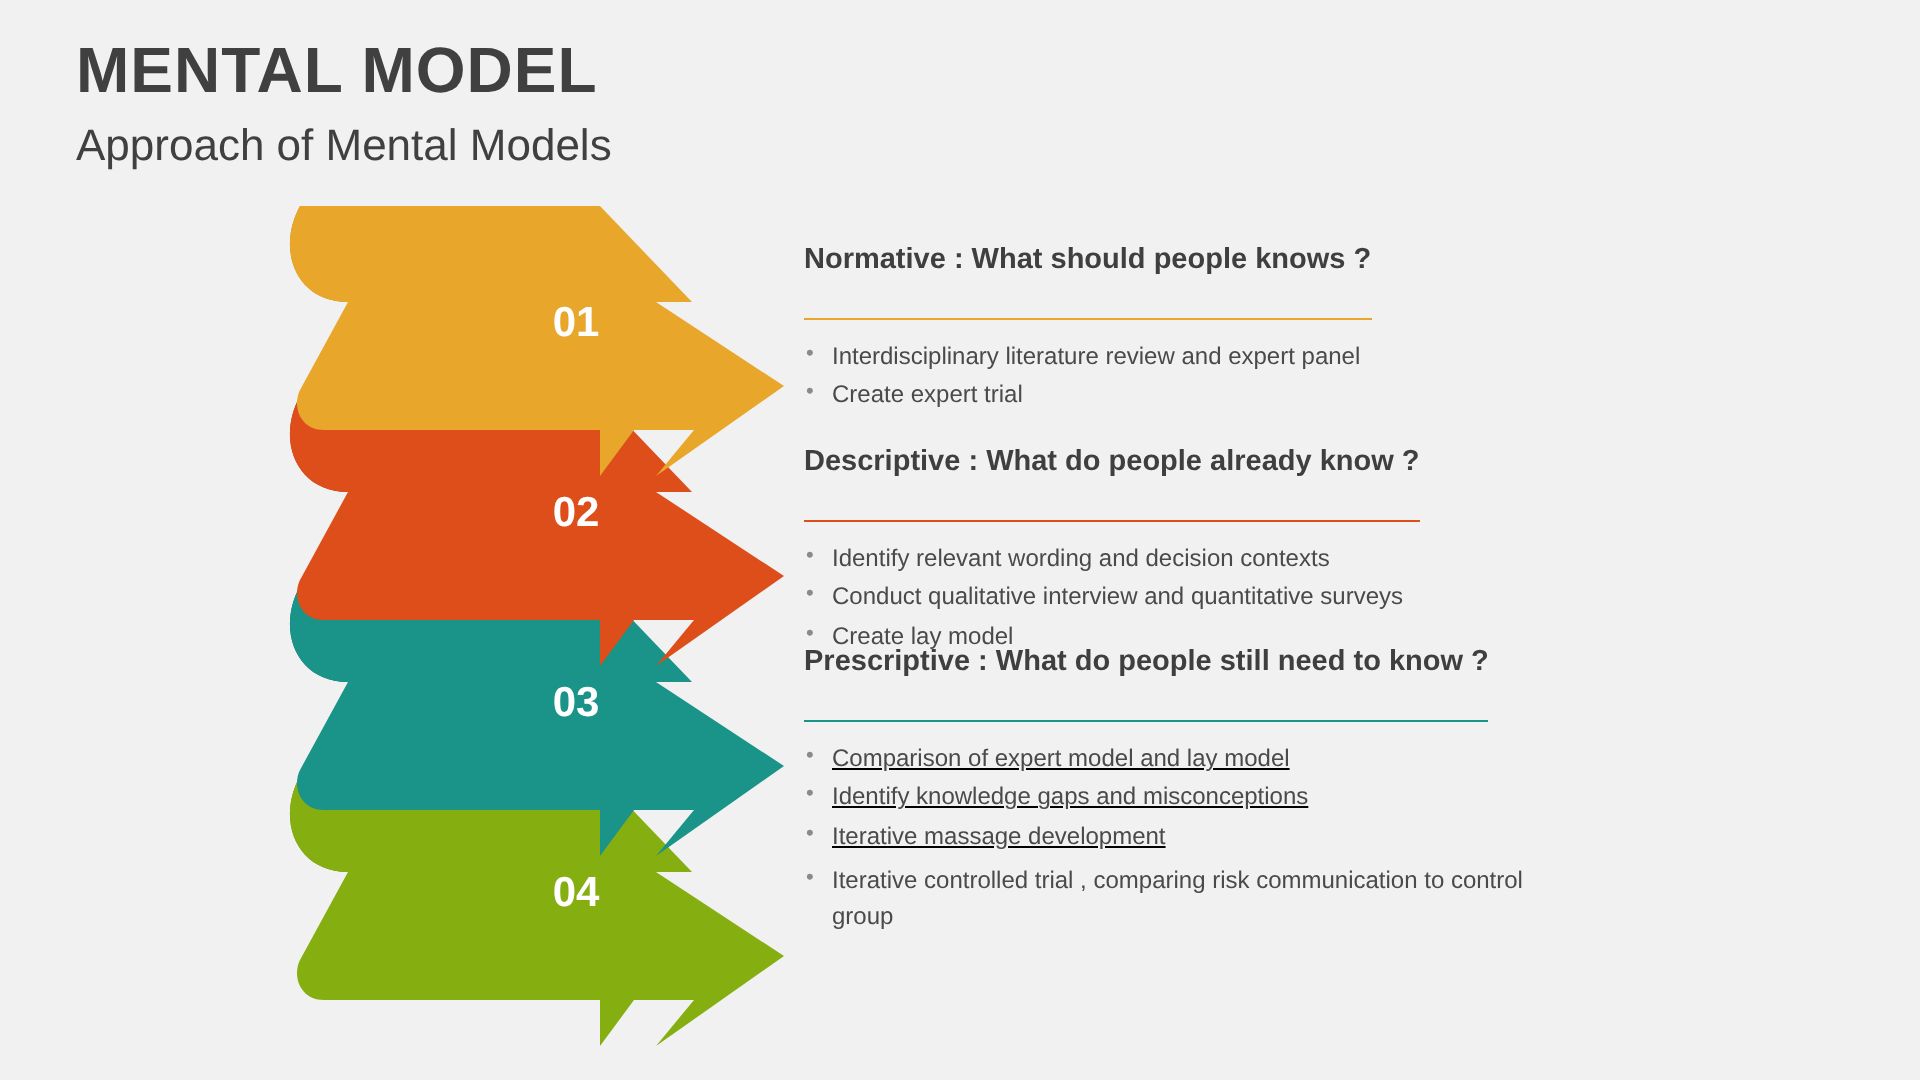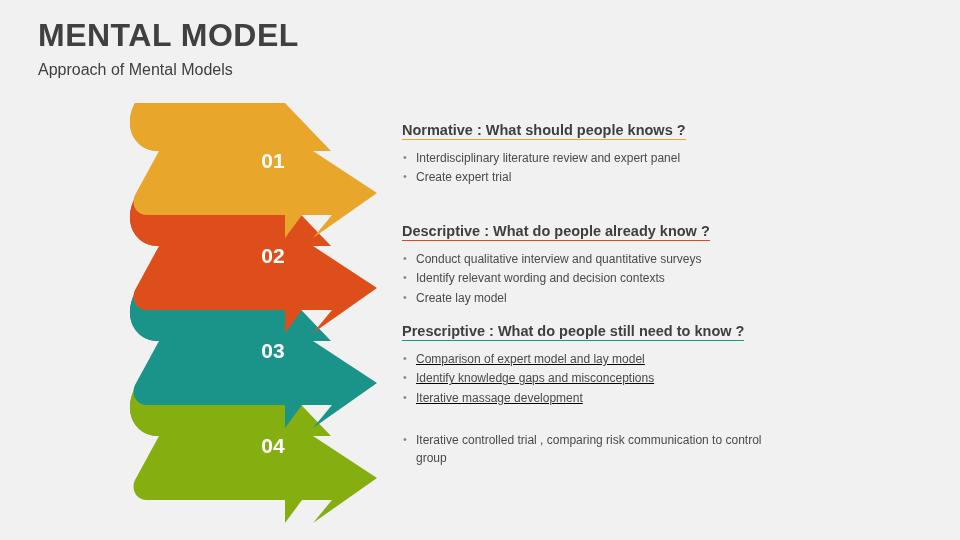--- a/index.html
+++ b/index.html
@@ -29,30 +29,30 @@
     font-size: 32px;
     font-weight: bold;
     color: #404040;
     letter-spacing: 0.5px;
     line-height: 1.2;
   }
   .subtitle {
     position: absolute;
     left: 38px;
     top: 60px;
-    font-size: 16px;
+    font-size: 22px;
     font-weight: normal;
     color: #404040;
     line-height: 1.2;
   }
 
   
   .arrows {
     position: absolute;
-    left: 117px;
+    left: 132px;
     top: 88px;
     width: 275px;
     height: 435px;
     text-decoration: underline;
   }
   .arrows svg {
     display: block;
   }
   .arrow-number {
     font-family: "Liberation Sans", sans-serif;
@@ -70,21 +70,21 @@
   .block-1 { top: 121px; }
   .block-2 { top: 222px; }
   .block-3 { top: 322px; text-decoration: underline; }
   .block-4 { top: 422px; }
 
   .block-heading {
     font-size: 14.5px;
     font-weight: bold;
     color: #3f3f3f;
     display: inline-block;
-    padding-bottom: 0;
+    padding-bottom: 20px;
     border-bottom: 1.6px solid #888;
     line-height: 1.25;
     white-space: nowrap;
     text-align: center;
   }
   .block-1 .block-heading { border-bottom-color: #E8A72B; }
   .block-2 .block-heading { border-bottom-color: #DD4E1B; }
   .block-3 .block-heading { border-bottom-color: #1A9389; }
   .block-4 .block-heading { border-bottom-color: #85AF11; }
 
@@ -214,22 +214,22 @@
     <div class="block-heading">Normative : What should people knows ?</div>
     <ul class="bullets">
       <li>Interdisciplinary literature review and expert panel</li>
       <li>Create expert trial</li>
     </ul>
   </div>
 
   <div class="block block-2">
     <div class="block-heading">Descriptive : What do people already know ?</div>
     <ul class="bullets">
+      <li>Identify relevant wording and decision contexts</li>
       <li>Conduct qualitative interview and quantitative surveys</li>
-      <li>Identify relevant wording and decision contexts</li>
       <li>Create lay model</li>
     </ul>
   </div>
 
   <div class="block block-3">
     <div class="block-heading">Prescriptive : What do people still need to know ?</div>
     <ul class="bullets">
       <li>Comparison of expert model and lay model</li>
       <li>Identify knowledge gaps and misconceptions</li>
       <li>Iterative massage development</li>

